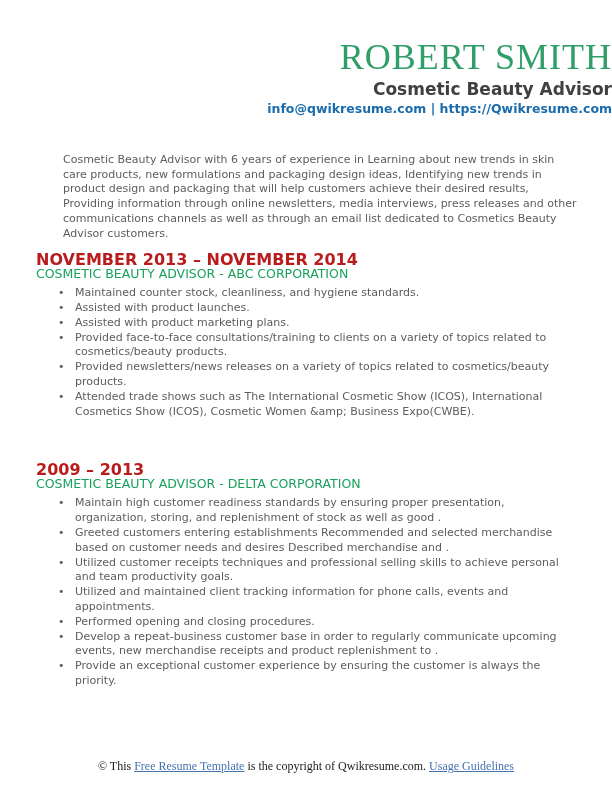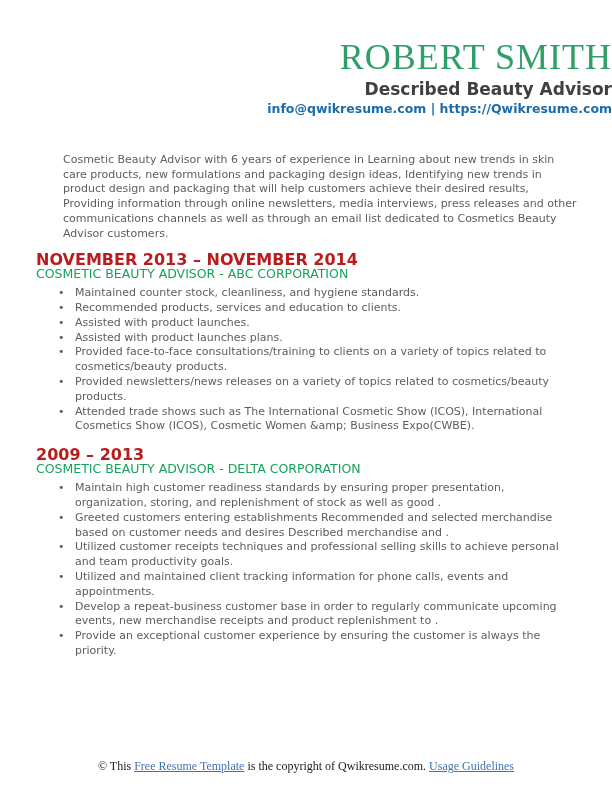--- a/index.html
+++ b/index.html
@@ -36,21 +36,21 @@
   }
   .contact a { color: #1a6cac; text-decoration: none; white-space: pre; }
   .contact span { white-space: pre; }
   .summary {
     margin: 37px 33px 10px 63px;
     font-size: 11px;
     line-height: 14.7px;
     color: #5d5d5d;
   }
   .job { margin-top: 12px; }
-  .job + .job { margin-top: 14px; }
+  .job + .job { margin-top: 44px; }
   .dates {
     margin: 0 0 0 36px;
     font-size: 16px;
     line-height: 13px;
     font-weight: bold;
     color: #b91c1c;
   }
   .job-heading {
     margin: 1px 0 0 36px;
     font-size: 12.5px;
@@ -89,50 +89,50 @@
   footer span, footer a { white-space: pre; }
   footer a { color: #4472b0; text-decoration: underline; }
 </style>
 </head>
 <body>
 
 <div class="page">
 
   <header>
     <h1 class="name">ROBERT SMITH</h1>
-    <h2 class="job-title">Described Beauty Advisor</h2>
+    <h2 class="job-title">Cosmetic Beauty Advisor</h2>
     <div class="contact">
       <a href="#">info@qwikresume.com</a><span> | </span><a href="#">https://Qwikresume.com</a>
     </div>
   </header>
 
   <p class="summary">Cosmetic Beauty Advisor with 6 years of experience in Learning about new trends in skin care products, new formulations and packaging design ideas, Identifying new trends in product design and packaging that will help customers achieve their desired results, Providing information through online newsletters, media interviews, press releases and other communications channels as well as through an email list dedicated to Cosmetics Beauty Advisor customers.</p>
 
   <section class="job">
     <div class="dates">NOVEMBER 2013 – NOVEMBER 2014</div>
     <div class="job-heading">COSMETIC BEAUTY ADVISOR - ABC CORPORATION</div>
     <ul class="bullets">
       <li>Maintained counter stock, cleanliness, and hygiene standards.</li>
-      <li>Recommended products, services and education to clients.</li>
       <li>Assisted with product launches.</li>
-      <li>Assisted with product launches plans.</li>
+      <li>Assisted with product marketing plans.</li>
       <li>Provided face-to-face consultations/training to clients on a variety of topics related to cosmetics/beauty products.</li>
       <li>Provided newsletters/news releases on a variety of topics related to cosmetics/beauty products.</li>
       <li>Attended trade shows such as The International Cosmetic Show (ICOS), International Cosmetics Show (ICOS), Cosmetic Women &amp;amp; Business Expo(CWBE).</li>
     </ul>
   </section>
 
   <section class="job">
     <div class="dates">2009 – 2013</div>
     <div class="job-heading">COSMETIC BEAUTY ADVISOR - DELTA CORPORATION</div>
     <ul class="bullets">
       <li>Maintain high customer readiness standards by ensuring proper presentation, organization, storing, and replenishment of stock as well as good .</li>
       <li>Greeted customers entering establishments Recommended and selected merchandise based on customer needs and desires Described merchandise and .</li>
       <li>Utilized customer receipts techniques and professional selling skills to achieve personal and team productivity goals.</li>
       <li>Utilized and maintained client tracking information for phone calls, events and appointments.</li>
+      <li>Performed opening and closing procedures.</li>
       <li>Develop a repeat-business customer base in order to regularly communicate upcoming events, new merchandise receipts and product replenishment to .</li>
       <li>Provide an exceptional customer experience by ensuring the customer is always the priority.</li>
     </ul>
   </section>
 
   <footer>
     <span>© This </span><a href="#">Free Resume Template</a><span> is the copyright of Qwikresume.com. </span><a href="#">Usage Guidelines</a>
   </footer>
 
 </div>

